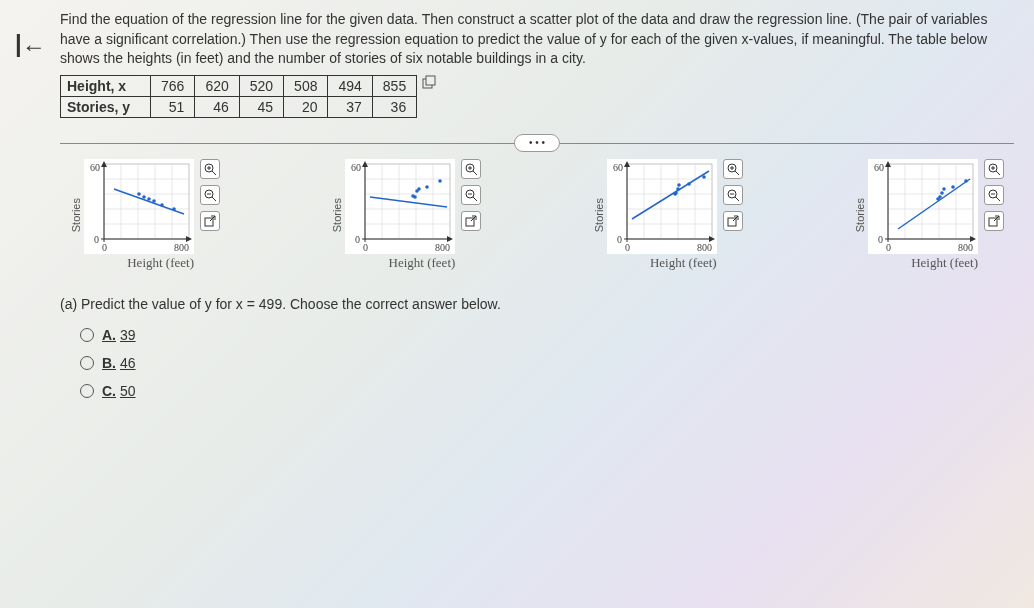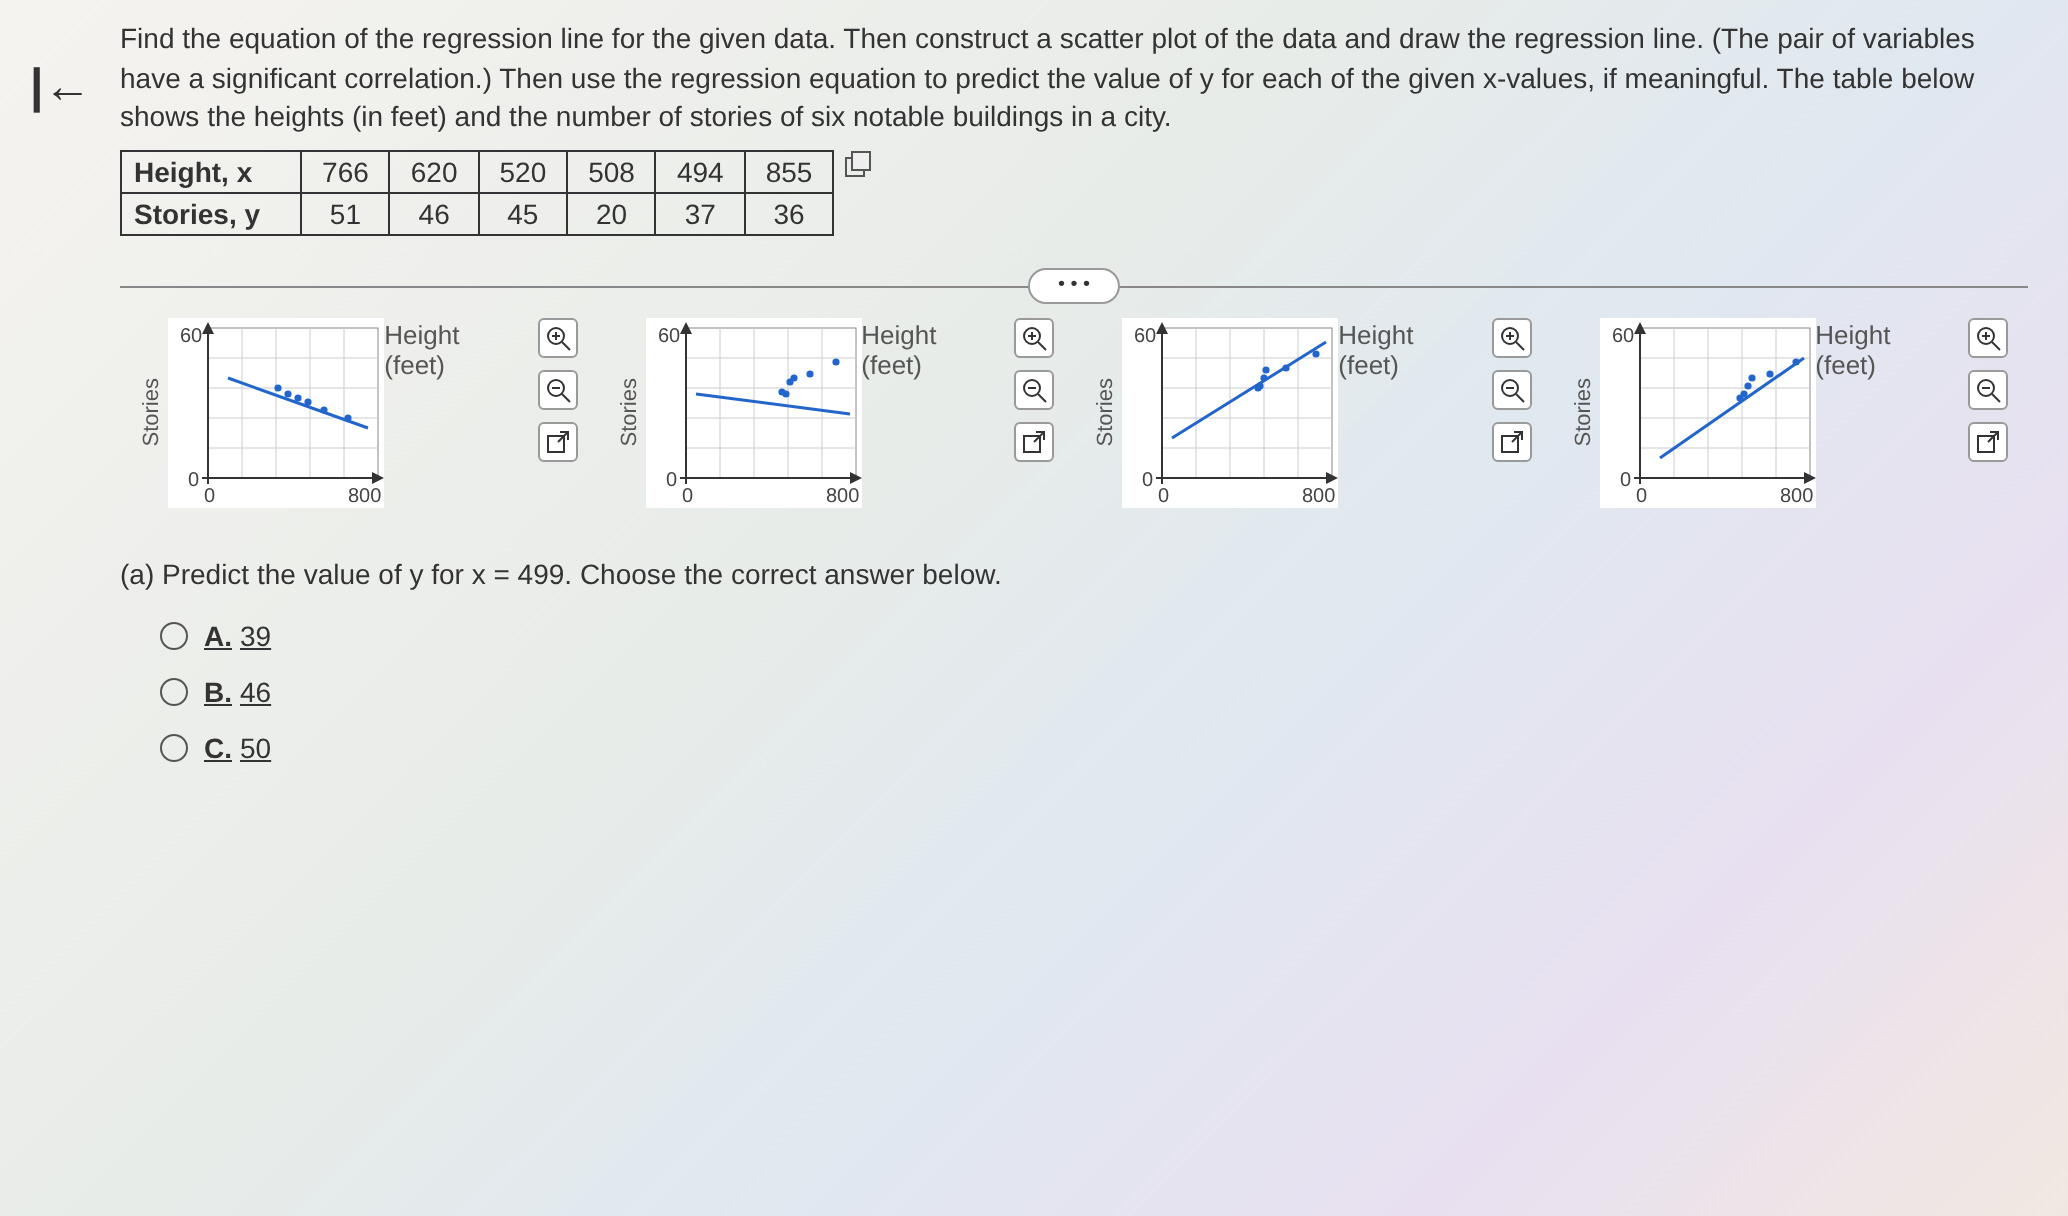--- a/index.html
+++ b/index.html
@@ -38,21 +38,21 @@
       align-items: flex-start;
       gap: 60px;
       margin-bottom: 8px;
     }
     table {
       border-collapse: collapse;
     }
     table td, table th {
       border: 1px solid #333;
       padding: 2px 10px;
-      text-align: center;
+      text-align: right;
       font-size: 14px;
     }
     table th {
       text-align: left;
       font-weight: bold;
       padding-left: 6px;
       padding-right: 20px;
     }
     .popup-icon {
       display: inline-block;
@@ -99,21 +99,21 @@
       display: flex;
       align-items: center;
     }
     .y-label {
       writing-mode: vertical-rl;
       transform: rotate(180deg);
       font-size: 11px;
       color: #555;
       margin-right: 2px;
     }
-    .axis-area { display: flex; align-items: flex-start; }
+    .axis-area { display: flex; flex-direction: column; align-items: flex-end; font-family: Liberation Serif, serif; }
     .x-label { font-size: 13px; color: #555; margin-top: 1px; }
     svg.chart { background: #fff; }
     .chart-tools {
       display: flex;
       flex-direction: column;
       gap: 6px;
     }
     .tool-btn {
       width: 20px;
       height: 20px;

